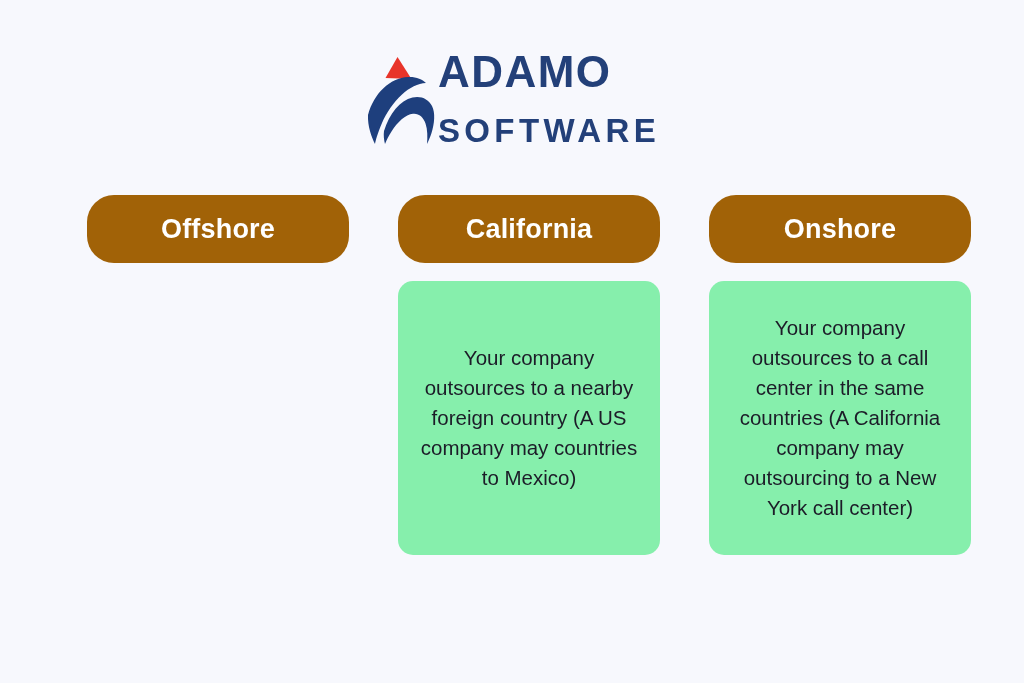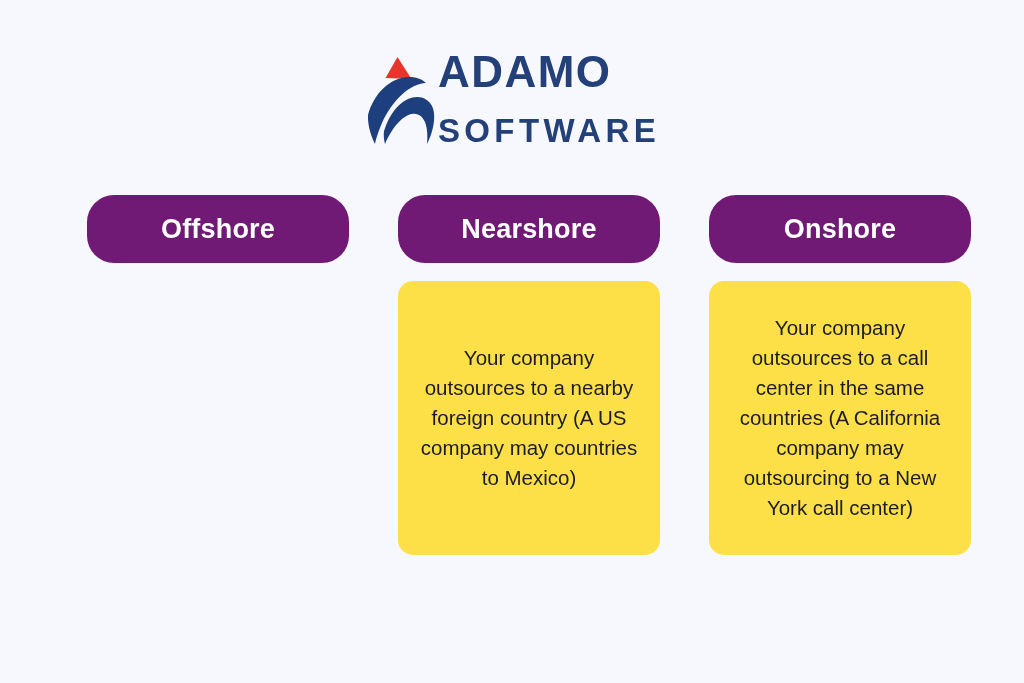--- a/index.html
+++ b/index.html
@@ -79,35 +79,35 @@
 
   .column {
     width: 262px;
     flex: 0 0 262px;
     display: flex;
     flex-direction: column;
   }
 
   .card-header {
     height: 68px;
-    background: #701a75;
+    background: #a16207;
     border-radius: 27px;
     display: flex;
     align-items: center;
     justify-content: center;
     color: #ffffff;
     font-size: 27px;
     font-weight: bold;
     letter-spacing: 0.2px;
   }
 
   .card-body {
     margin-top: 18px;
     height: 274px;
-    background: #fde047;
+    background: #86efac;
     border-radius: 15px;
     display: flex;
     align-items: center;
     justify-content: center;
     box-sizing: border-box;
     padding: 10px 22px;
   }
 
   .card-body-text {
     color: #1c1c28;
@@ -136,21 +136,21 @@
   <div class="columns">
 
     <div class="column">
       <div class="card-header">
         <span>Offshore</span>
       </div>
     </div>
 
     <div class="column">
       <div class="card-header">
-        <span>Nearshore</span>
+        <span>California</span>
       </div>
       <div class="card-body">
         <div class="card-body-text">Your company outsources to a nearby foreign country (A US company may countries to Mexico)</div>
       </div>
     </div>
 
     <div class="column">
       <div class="card-header">
         <span>Onshore</span>
       </div>

